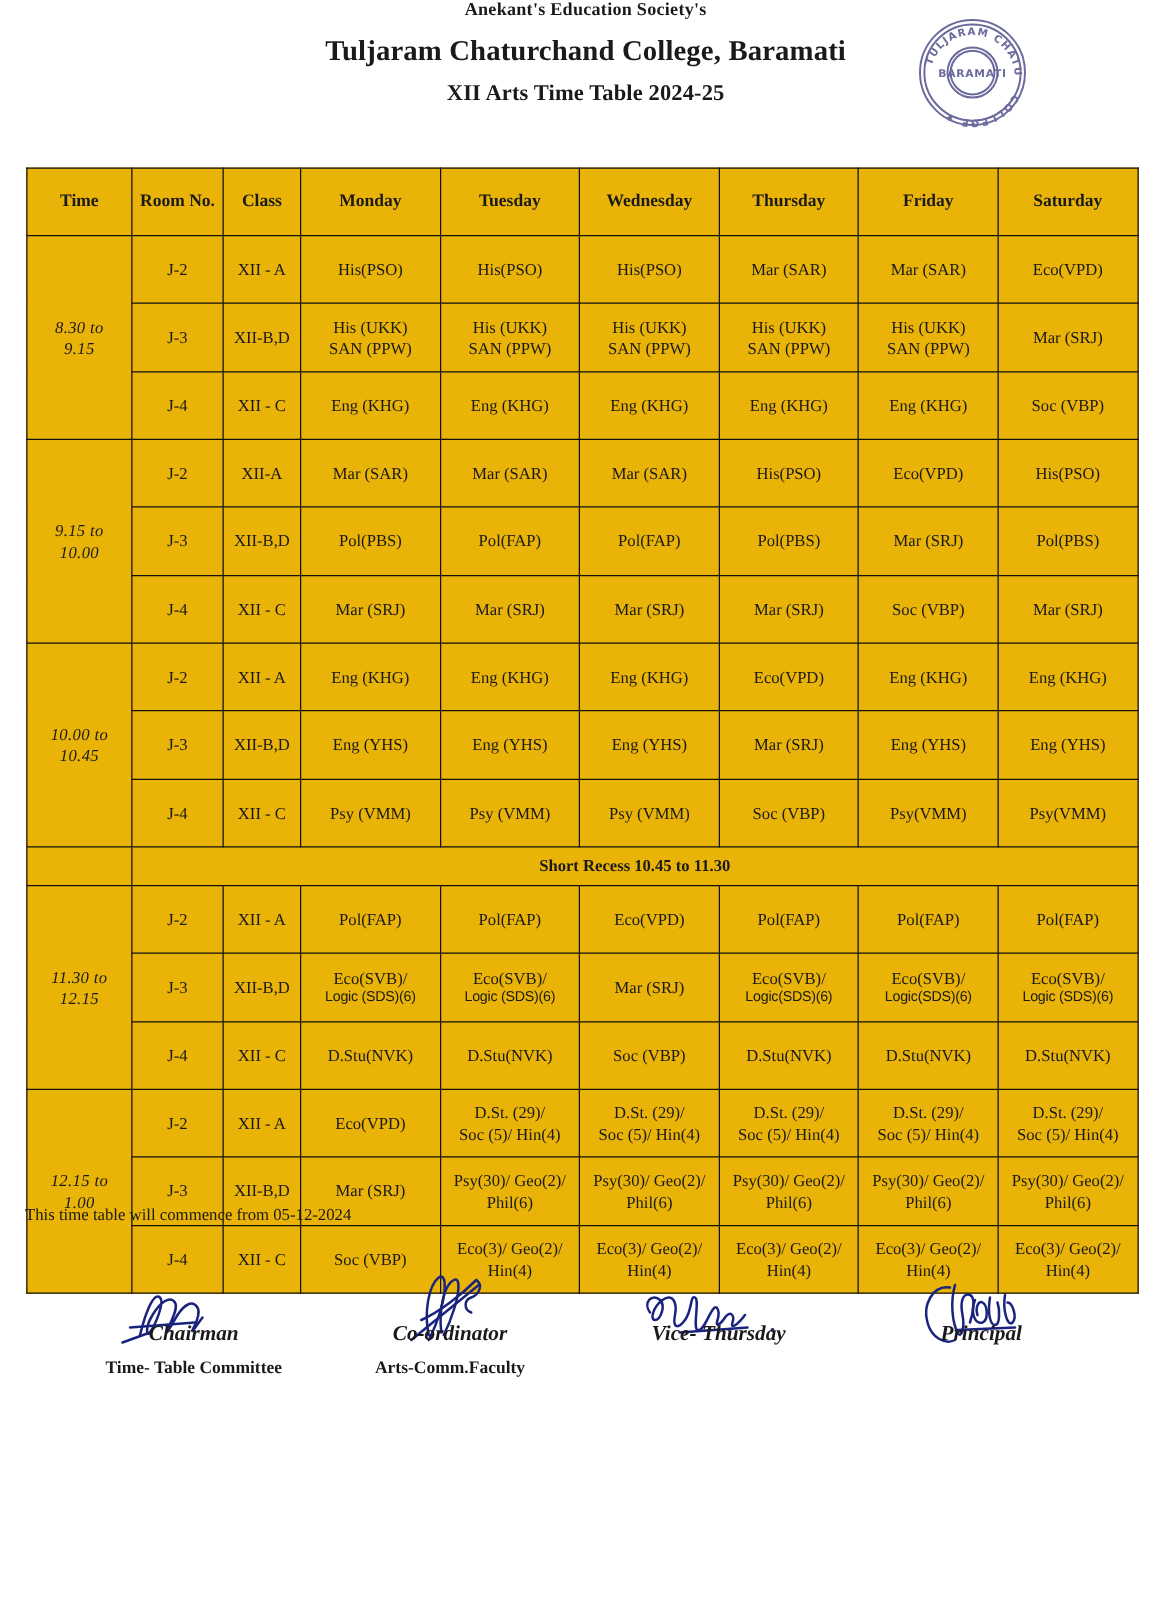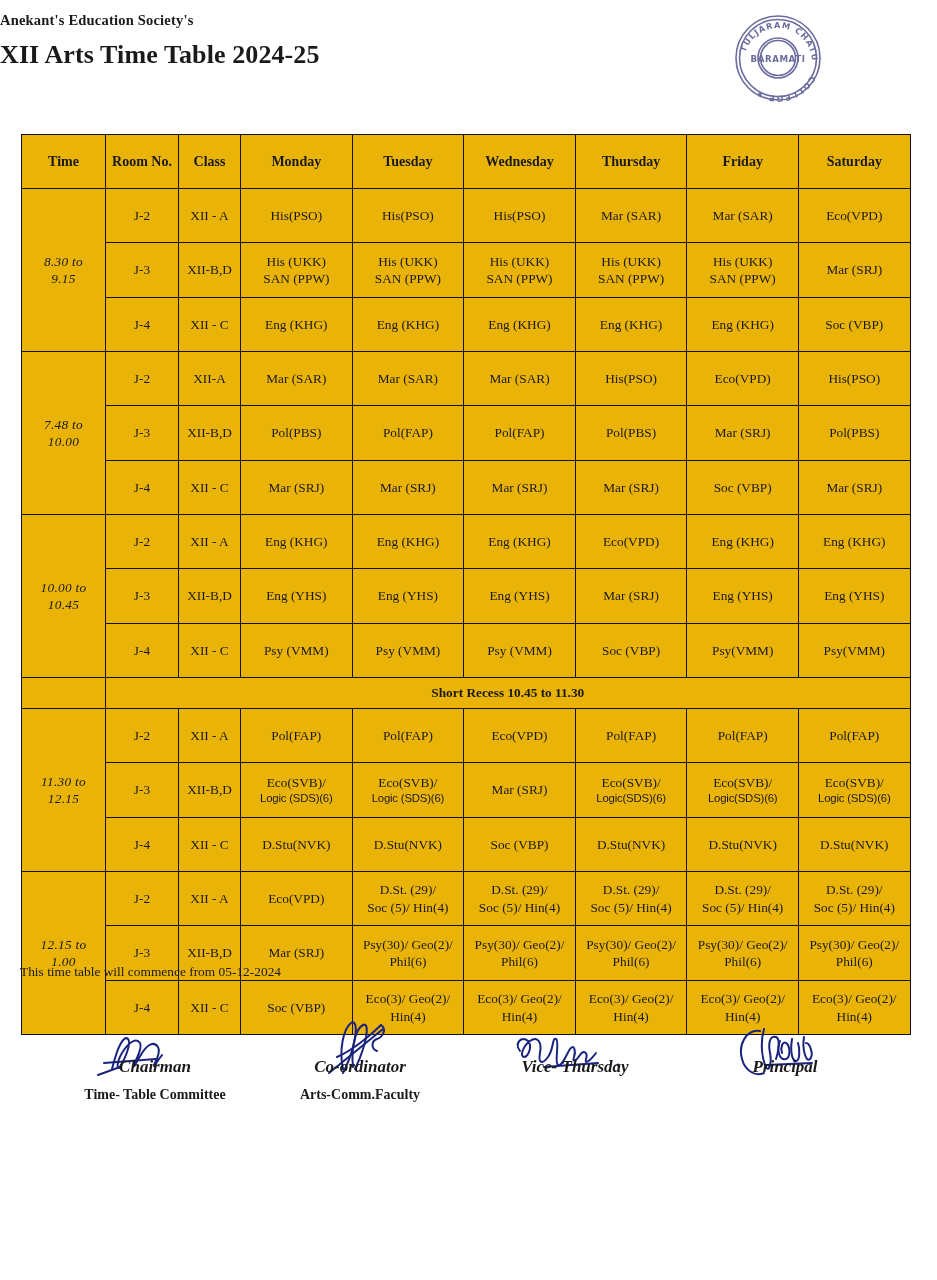--- a/index.html
+++ b/index.html
@@ -12,37 +12,37 @@
     background: #ffffff;
     font-family: "Liberation Serif", serif;
     color: #1a1a1a;
     position: relative;
     overflow: hidden;
   }
 
   
   .doc-header {
     position: relative;
-    padding-top: 12px;
-    text-align: left;
+    padding-top: 0;
+    text-align: center;
   }
   .society-line {
     font-size: 14.5px;
     font-weight: 600;
     letter-spacing: .2px;
     margin-bottom: 11px;
   }
   .college-line {
     font-size: 23px;
     font-weight: bold;
     letter-spacing: .1px;
     margin-bottom: 10px;
   }
   .table-title-line {
-    font-size: 26px;
+    font-size: 18px;
     font-weight: bold;
     letter-spacing: .1px;
     margin-bottom: 4px;
   }
 
   
   .seal {
     position: absolute;
     left: 726px;
     top: 6px;
@@ -167,20 +167,21 @@
   .sb-3 { left: 470px; width: 210px; height: 120px; }
   .sb-4 { left: 680px; width: 210px; height: 120px; }
 
   .sb-1 .sig-sub, .sb-2 .sig-sub { top: 92px; }
 </style>
 </head>
 <body>
 
 <div class="doc-header">
   <div class="society-line">Anekant's Education Society's</div>
+  <div class="college-line">Tuljaram Chaturchand College, Baramati</div>
   <div class="table-title-line">XII Arts Time Table 2024-25</div>
 
   <div class="seal">
     <svg viewBox="0 0 104 104" width="104" height="104" aria-hidden="true">
       <defs>
         <path id="sealArcOuter" d="M 52,52 m -37,0 a 37,37 0 1,1 74,0 a 37,37 0 1,1 -74,0"></path>
         <path id="sealArcTop" d="M 18,56 A 34,34 0 0 1 86,56"></path>
         <path id="sealArcBot" d="M 88,54 A 36,36 0 0 1 16,54"></path>
       </defs>
       <g fill="none" stroke="#6b6b9e" stroke-width="1.6">
@@ -297,21 +298,21 @@
           </td>
           <td class="cell-two-line">
             <span>Eng  (KHG)</span>
           </td>
           <td class="cell-two-line">
             <span>Soc (VBP)</span>
           </td>
         </tr>
         <tr class="r-a">
           <td class="time-cell" rowspan="3">
-            <span class="t-top">7.48   to</span>
+            <span class="t-top">9.15   to</span>
             <span class="t-bot">10.00</span>
           </td>
           <td class="room-cell">J-2</td>
           <td class="class-cell">XII-A</td>
           <td class="cell-two-line">
             <span>Mar (SAR)</span>
           </td>
           <td class="cell-two-line">
             <span>Mar (SAR)</span>
           </td>

